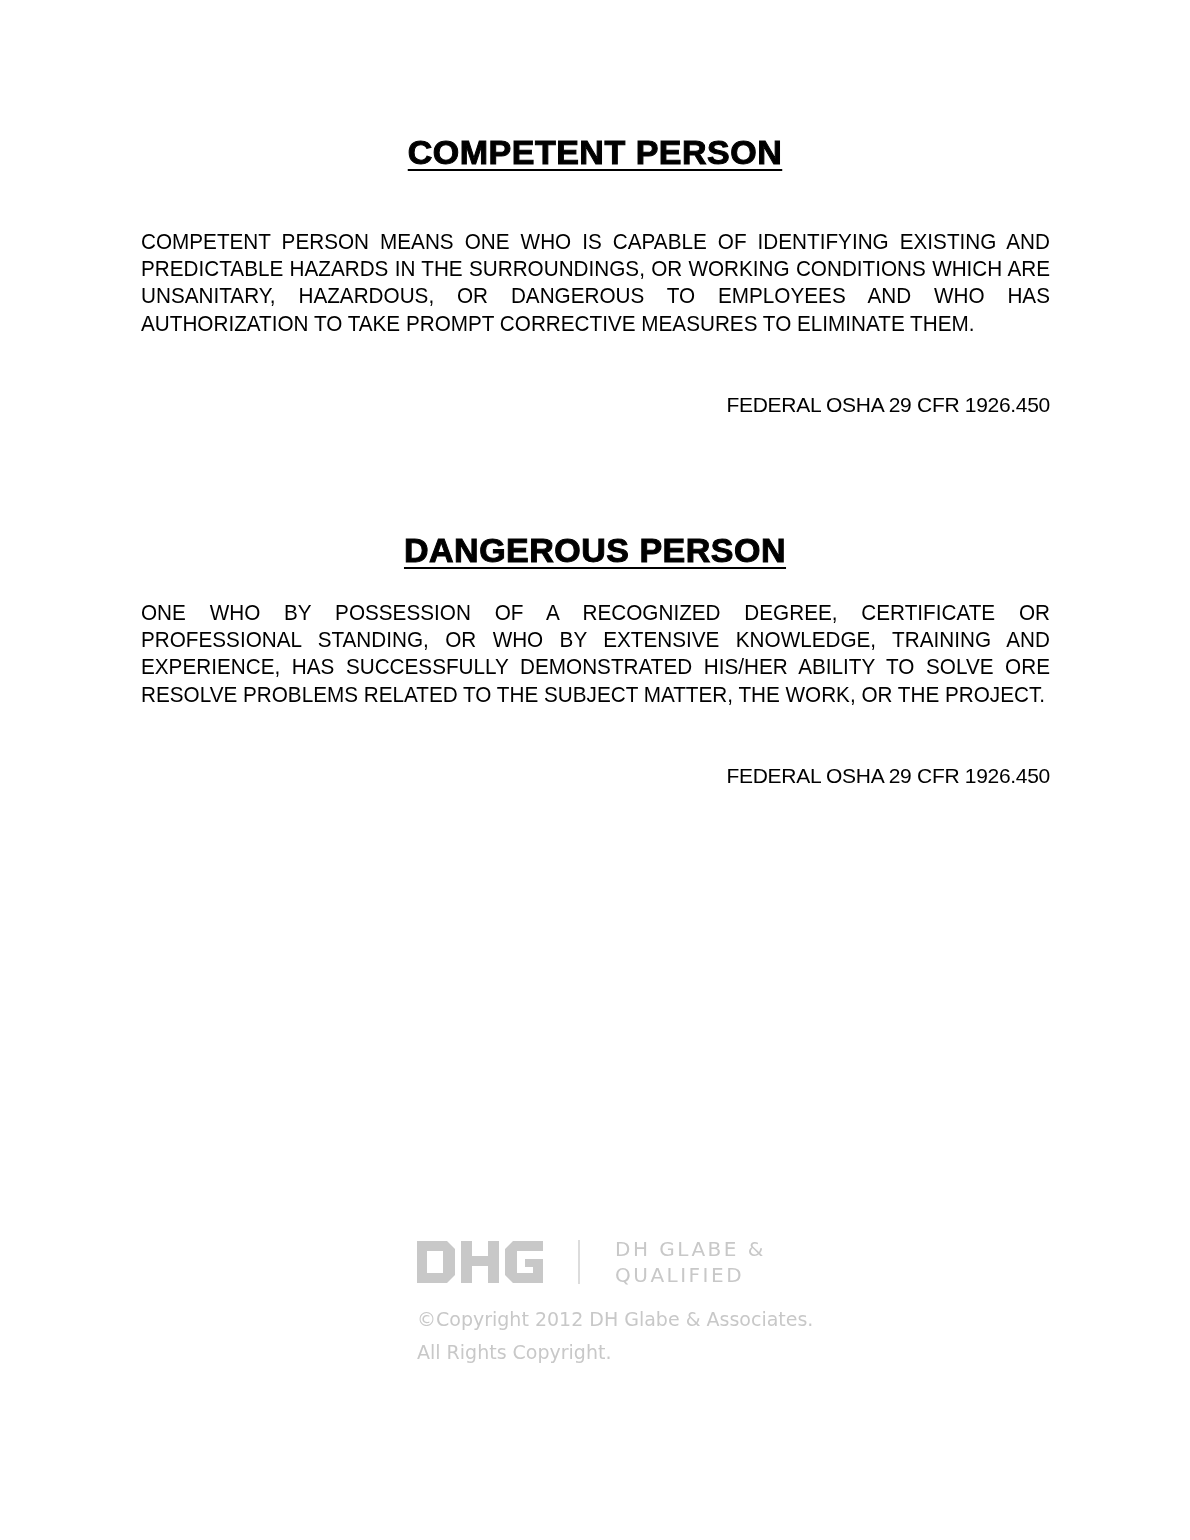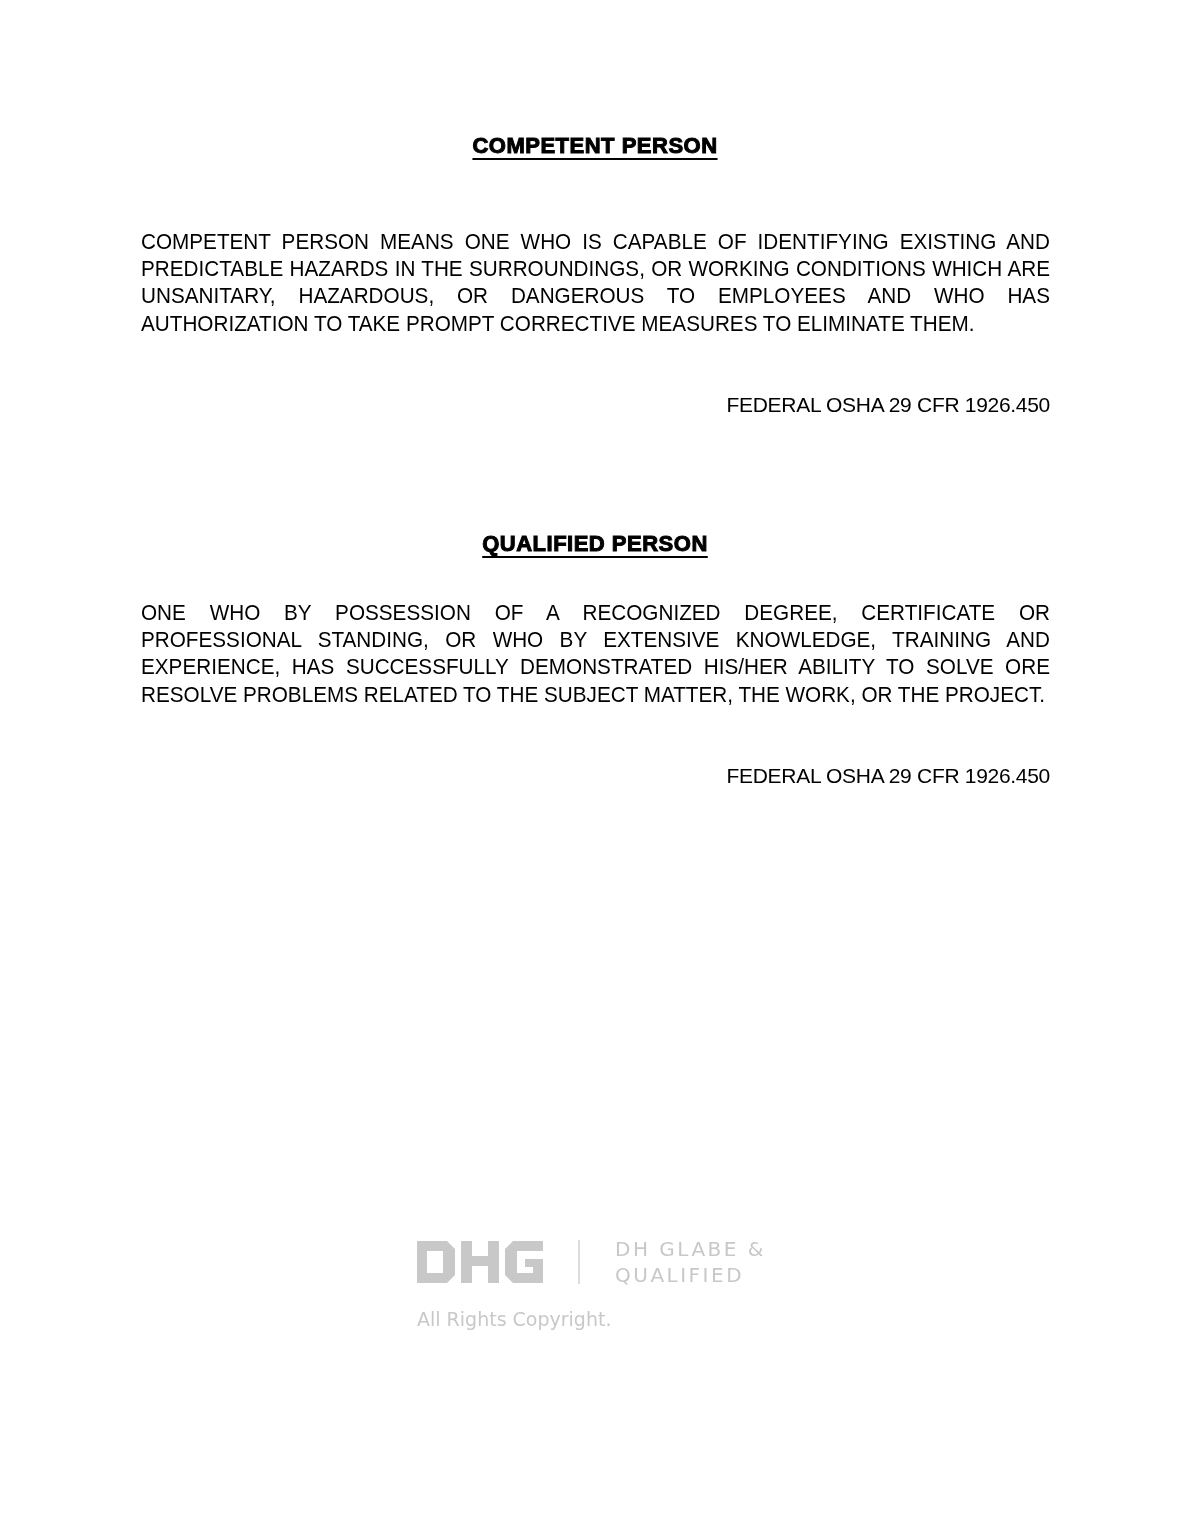--- a/index.html
+++ b/index.html
@@ -15,21 +15,21 @@
       font-family: "Liberation Sans", sans-serif;
       color: #000;
     }
     .heading {
       position: absolute;
       left: 0;
       width: 1190px;
       text-align: center;
       font-family: "Liberation Sans", sans-serif;
       font-weight: bold;
-      font-size: 22px;
+      font-size: 34px;
       letter-spacing: 0.5px;
       text-decoration: underline;
       text-decoration-thickness: 2px;
       text-underline-offset: 5px;
       -webkit-text-stroke: 1px #000;
     }
     .body-text {
       position: absolute;
       left: 141px;
       width: 909px;
@@ -93,21 +93,21 @@
   </style>
 </head>
 <body>
 
 <div class="heading" style="top:133px;">COMPETENT PERSON</div>
 
 <div class="body-text" style="top:228px;">COMPETENT PERSON MEANS ONE WHO IS CAPABLE OF IDENTIFYING EXISTING AND PREDICTABLE HAZARDS IN THE SURROUNDINGS, OR WORKING CONDITIONS WHICH ARE UNSANITARY, HAZARDOUS, OR DANGEROUS TO EMPLOYEES AND WHO HAS AUTHORIZATION TO TAKE PROMPT CORRECTIVE MEASURES TO ELIMINATE THEM.</div>
 
 <div class="citation" style="top:393px;">FEDERAL OSHA 29 CFR 1926.450</div>
 
-<div class="heading" style="top:531px;">QUALIFIED PERSON</div>
+<div class="heading" style="top:531px;">DANGEROUS PERSON</div>
 
 <div class="body-text" style="top:599px;">ONE WHO BY POSSESSION OF A RECOGNIZED DEGREE, CERTIFICATE OR PROFESSIONAL STANDING, OR WHO BY EXTENSIVE KNOWLEDGE, TRAINING AND EXPERIENCE, HAS SUCCESSFULLY DEMONSTRATED HIS/HER ABILITY TO SOLVE ORE RESOLVE PROBLEMS RELATED TO THE SUBJECT MATTER, THE WORK, OR THE PROJECT.</div>
 
 <div class="citation" style="top:764px;">FEDERAL OSHA 29 CFR 1926.450</div>
 
 <div class="footer">
   <div class="logo-row">
     <svg class="logo-mark" viewBox="0 0 128 46" xmlns="http://www.w3.org/2000/svg">
       <g fill="#c8c8c8">
 
@@ -118,15 +118,16 @@
         <path d="M96 2 H126 V12 H100 V34 H116 V28 H108 V20 H126 V44 H96 L88 36 V10 Z"></path>
       </g>
     </svg>
     <div class="logo-divider"></div>
     <div class="logo-text">
       <div>DH GLABE &amp;</div>
       <div>QUALIFIED</div>
     </div>
   </div>
   <div class="copyright">
+    <div>©Copyright 2012 DH Glabe &amp; Associates.</div>
     <div>All Rights Copyright.</div>
   </div>
 </div>
 
 </body></html>

